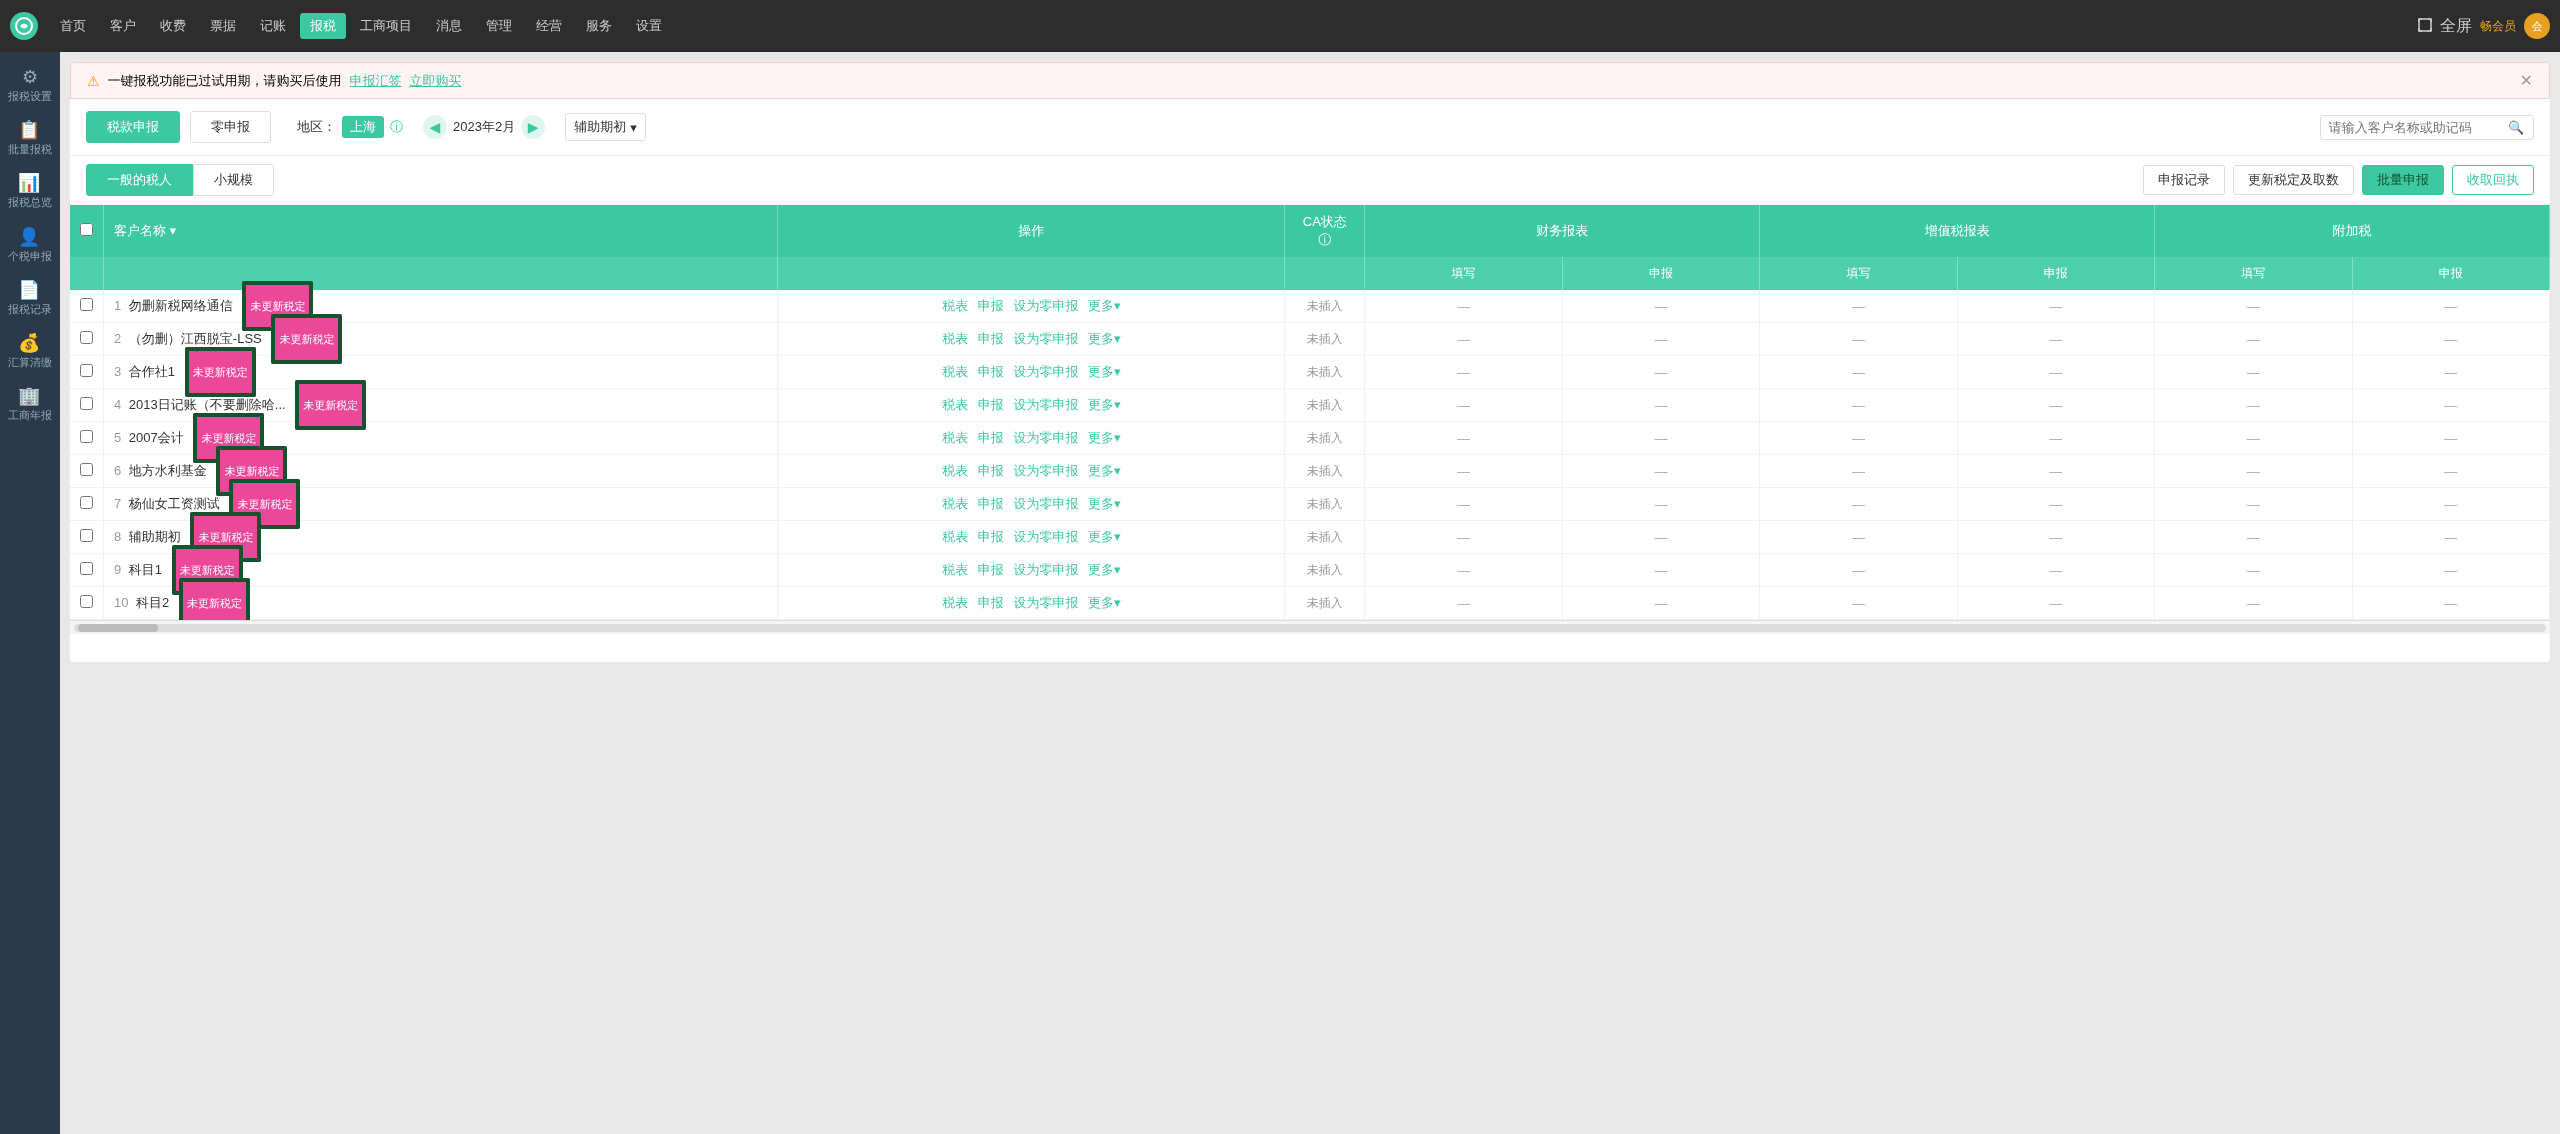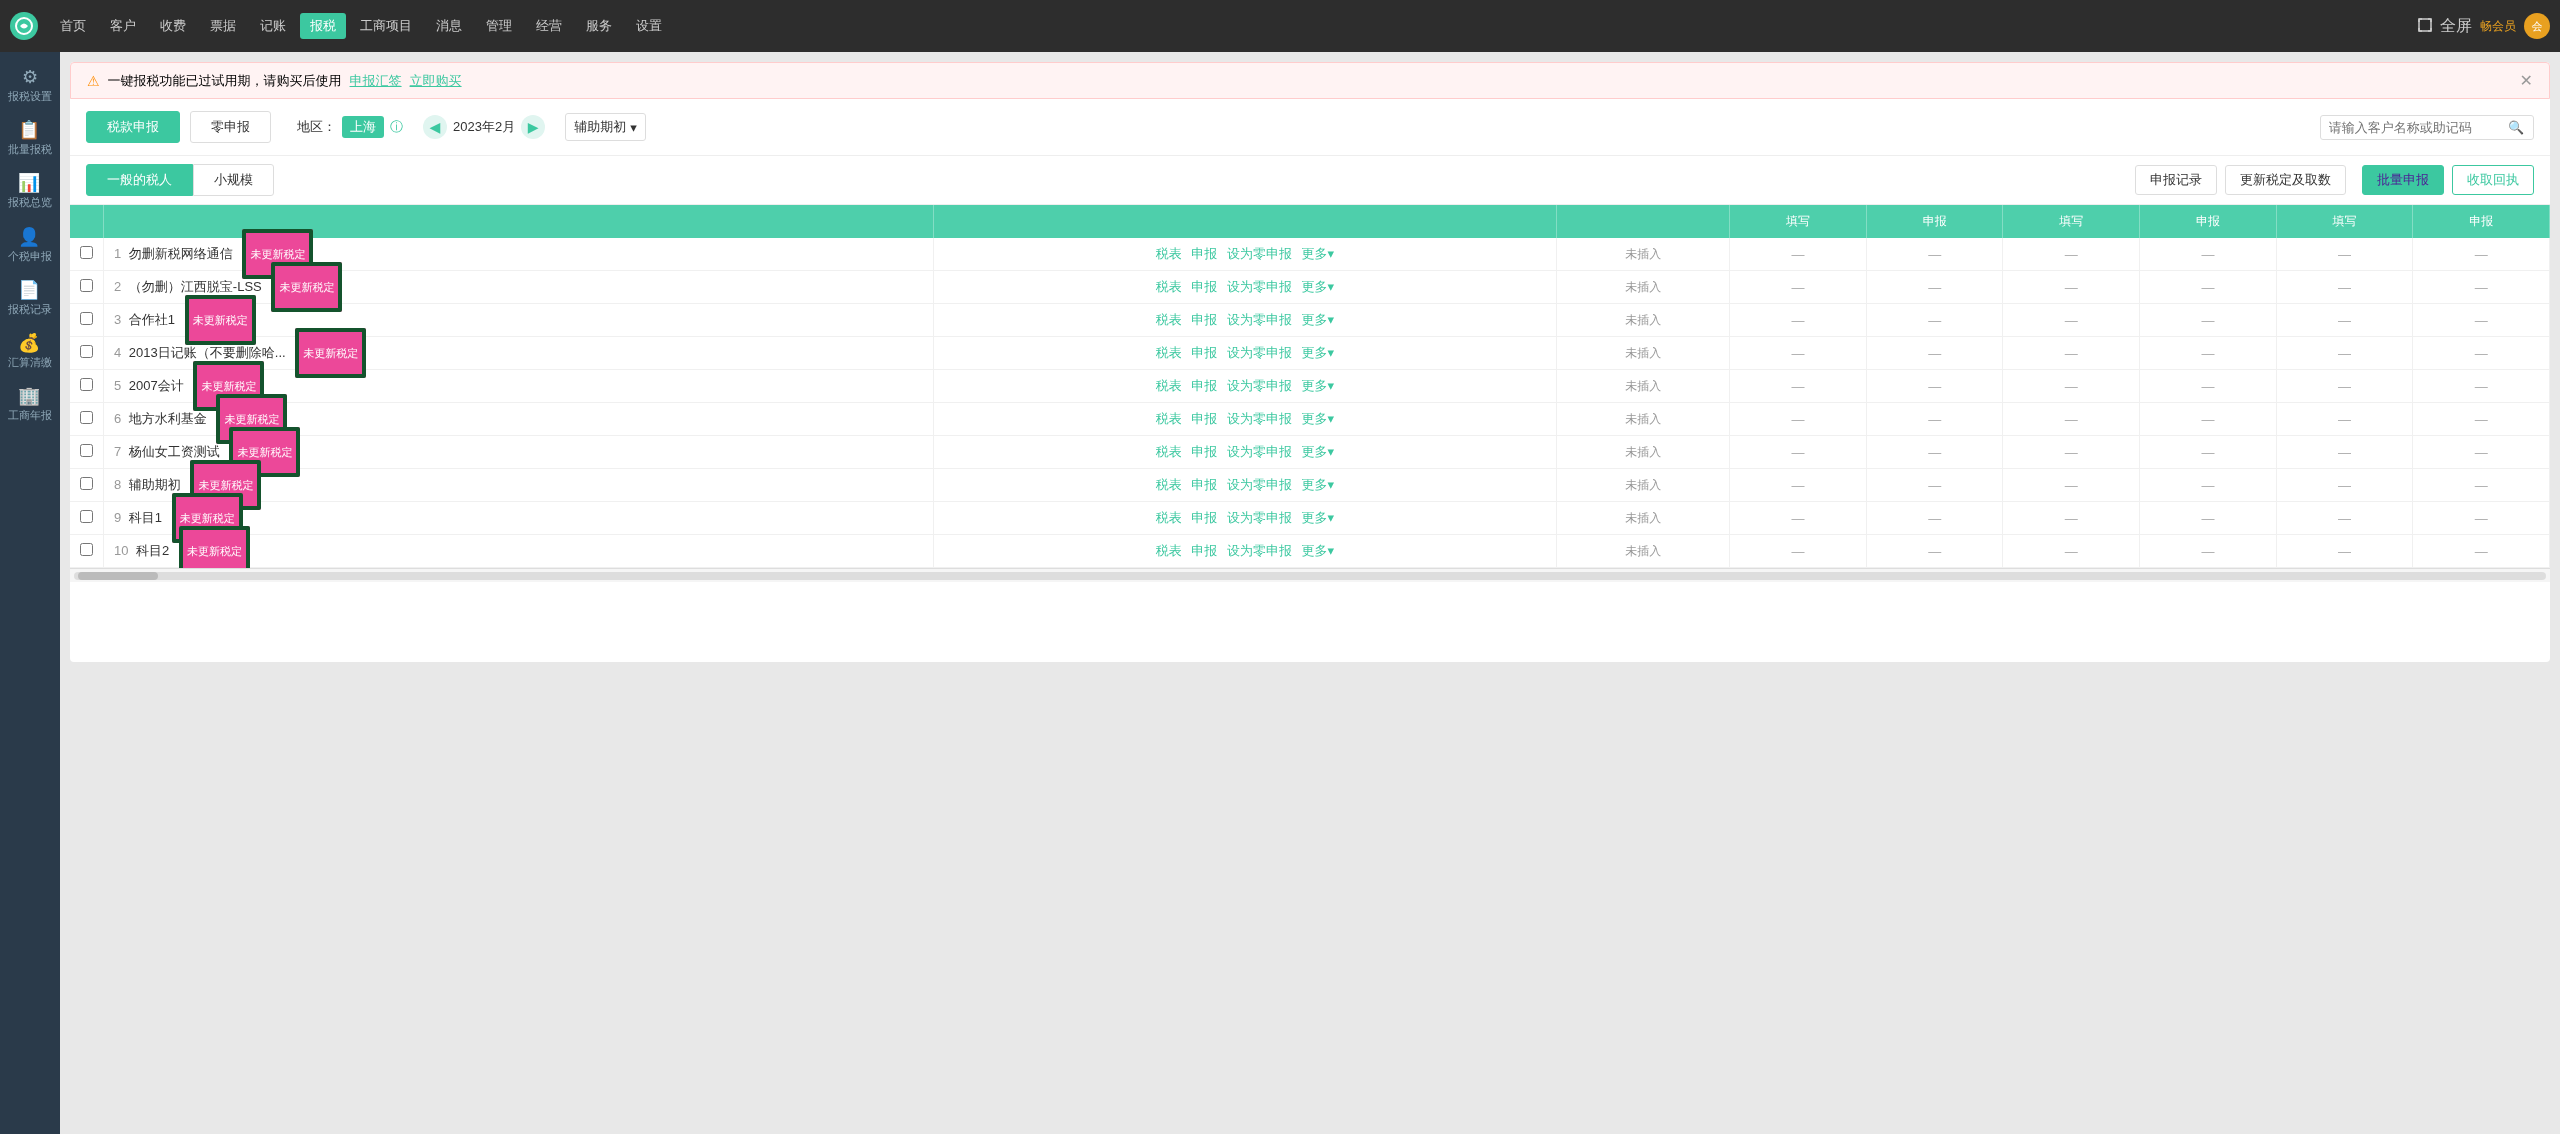--- a/index.html
+++ b/index.html
@@ -50,21 +50,21 @@
 
     
     .sub-toolbar { padding: 8px 16px; display: flex; align-items: center; justify-content: space-between; border-bottom: 1px solid #eee; }
     .taxpayer-tabs { display: flex; gap: 0; }
     .taxpayer-tab { padding: 6px 20px; border: 1px solid #ddd; cursor: pointer; font-size: 13px; color: #333; background: white; }
     .taxpayer-tab:first-child { border-radius: 3px 0 0 3px; }
     .taxpayer-tab:last-child { border-radius: 0 3px 3px 0; }
     .taxpayer-tab.active { background: #3cc8a0; color: white; border-color: #3cc8a0; }
     .action-btns { display: flex; gap: 8px; align-items: flex-end; }
     .action-btn { padding: 5px 14px; border-radius: 3px; border: 1px solid #ddd; background: white; cursor: pointer; font-size: 13px; color: #333; }
-    .action-btn.primary { background: #3cc8a0; color: #4c1d95; border-color: #3cc8a0; margin-left: 8px; }
+    .action-btn.primary { background: #3cc8a0; color: #14532d; border-color: #3cc8a0; }
     .action-btn.secondary { background: white; color: #3cc8a0; border-color: #3cc8a0; }
 
     
     .table-wrapper { overflow-x: auto; }
     table { width: 100%; border-collapse: collapse; }
     table thead tr { background: #3cc8a0; }
     table thead th { color: white; padding: 8px 10px; font-size: 13px; font-weight: normal; text-align: center; border-right: 1px solid rgba(255,255,255,0.3); }
     table thead th.left { text-align: left; }
     table tbody tr { border-bottom: 1px solid #f0f0f0; }
     table tbody td { padding: 7px 10px; font-size: 13px; color: #333; text-align: center; border-right: 1px solid #f0f0f0; }
@@ -197,20 +197,31 @@
           <button class="action-btn">申报记录</button>
           <button class="action-btn">更新税定及取数</button>
           <button class="action-btn primary">批量申报</button>
           <button class="action-btn secondary">收取回执</button>
         </div>
       </div>
 
       <div class="table-wrapper">
         <table>
           <thead>
+            <tr>
+              <th style="width:30px;">
+                <input type="checkbox" style="">
+              </th>
+              <th class="left" style="min-width:200px;">客户名称 ▾</th>
+              <th style="min-width:200px;">操作</th>
+              <th style="width:80px;">CA状态 ⓘ</th>
+              <th colspan="2" style="width:160px;">财务报表</th>
+              <th colspan="2" style="width:160px;">增值税报表</th>
+              <th colspan="2" style="width:160px;">附加税</th>
+            </tr>
             <tr class="sub-header-row">
               <th></th>
               <th></th>
               <th></th>
               <th></th>
               <th>填写</th>
               <th>申报</th>
               <th>填写</th>
               <th>申报</th>
               <th>填写</th>

